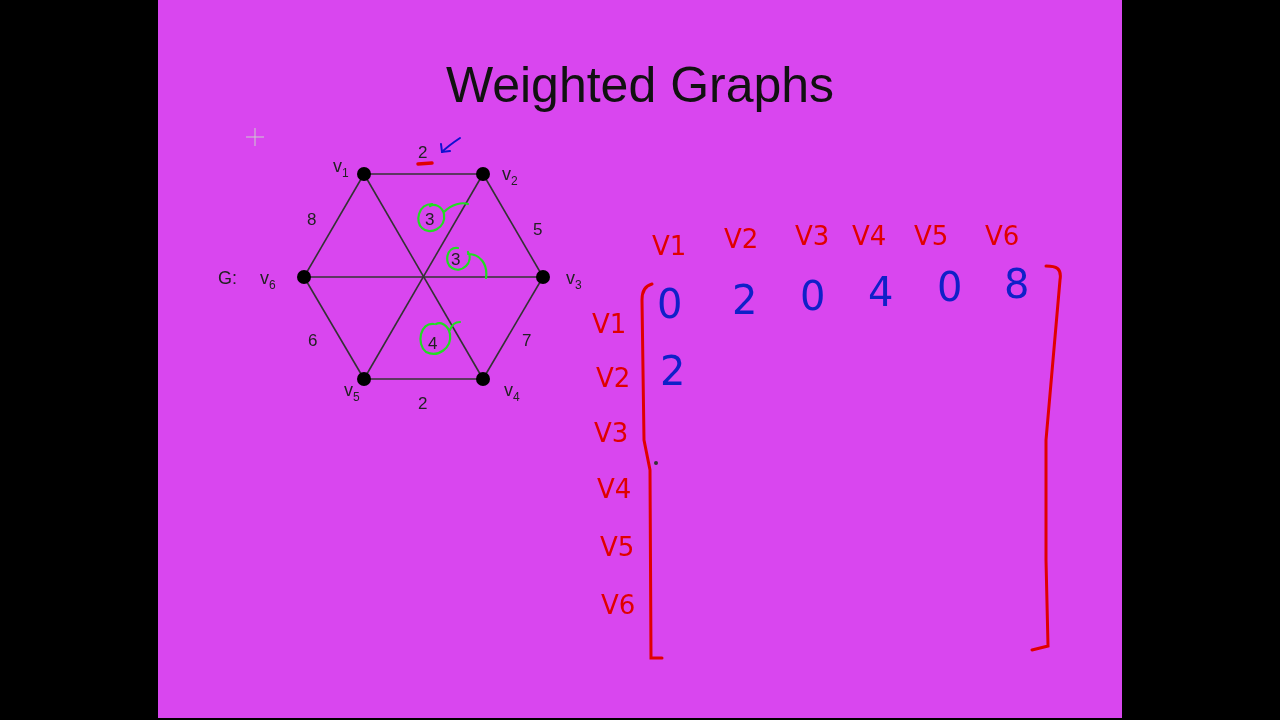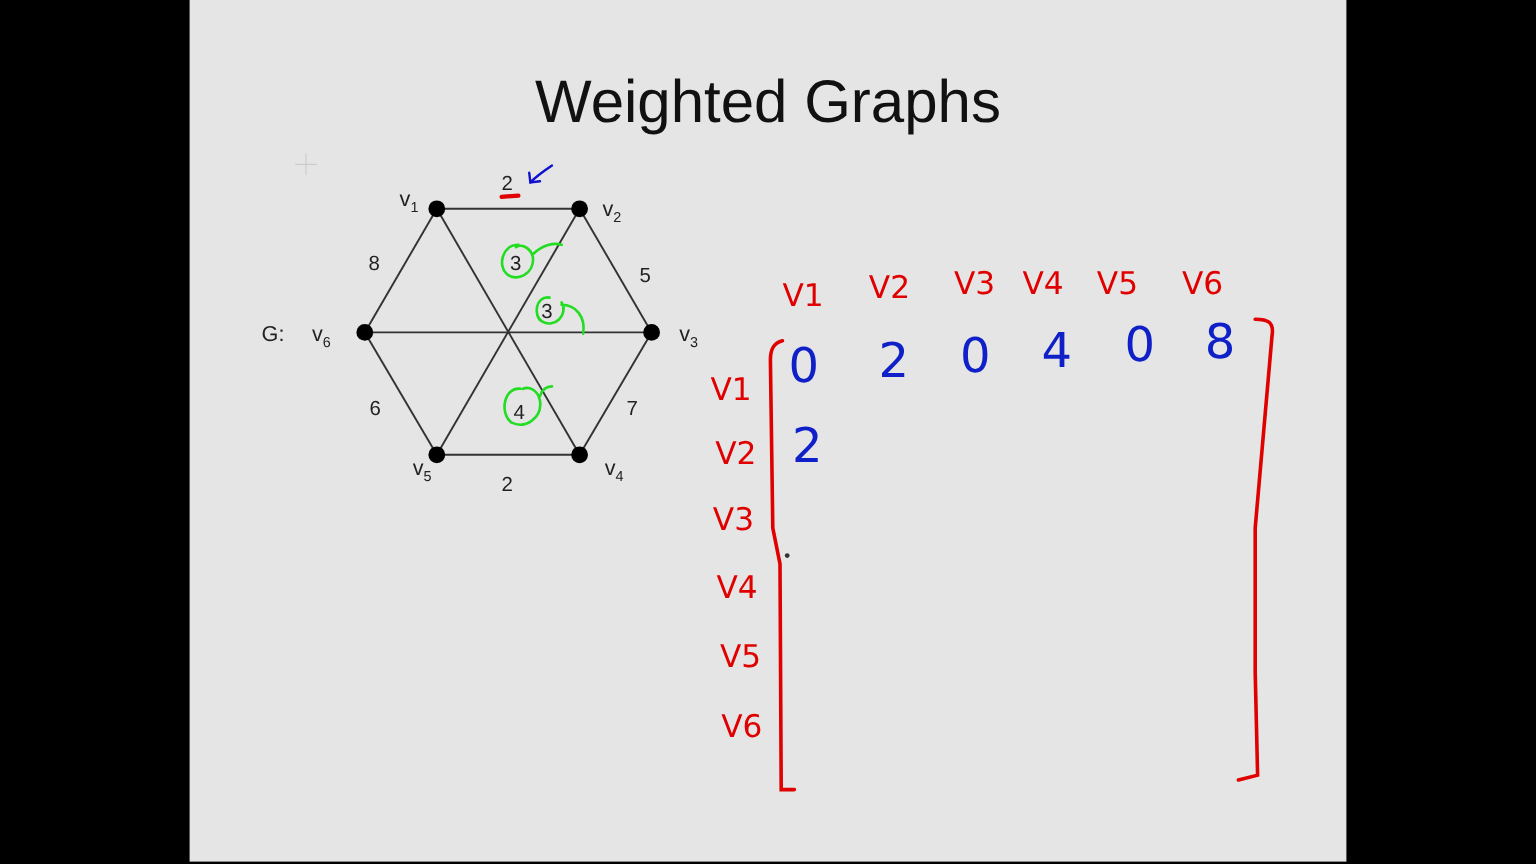--- a/index.html
+++ b/index.html
@@ -1,16 +1,16 @@
 <!DOCTYPE html>
 <html><head>
 <meta charset="utf-8">
 <style>
   html, body { margin: 0; padding: 0; width: 1280px; height: 720px; overflow: hidden; background: #000; }
-  .slide { position: absolute; left: 158px; top: 0; width: 964px; height: 718px; background: #e5e5e5; }
+  .slide { position: absolute; left: 158px; top: 0; width: 964px; height: 718px; background: #d946ef; }
   .title { position: absolute; left: 0; width: 964px; top: 56px; text-align: center;
            font-family: "Liberation Sans", sans-serif; font-size: 50px; color: #111; }
   svg { position: absolute; left: 0; top: 0; }
   .lbl { font-family: "Liberation Sans", sans-serif; fill: #222; }
   .hand { font-family: "DejaVu Sans", sans-serif; }
 </style>
 </head>
 <body>
 
 <div class="slide">

